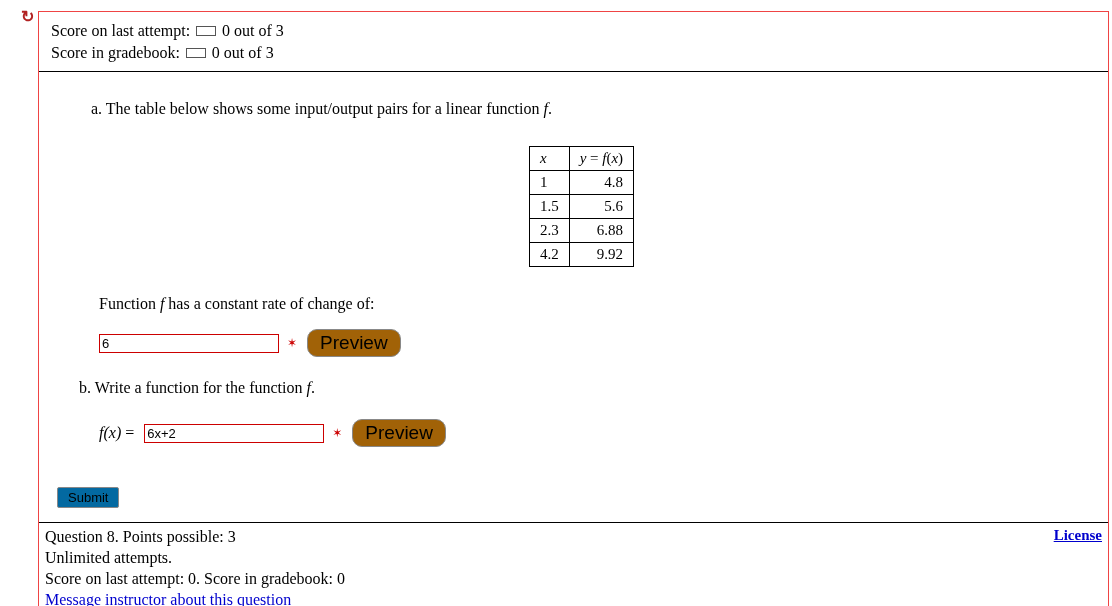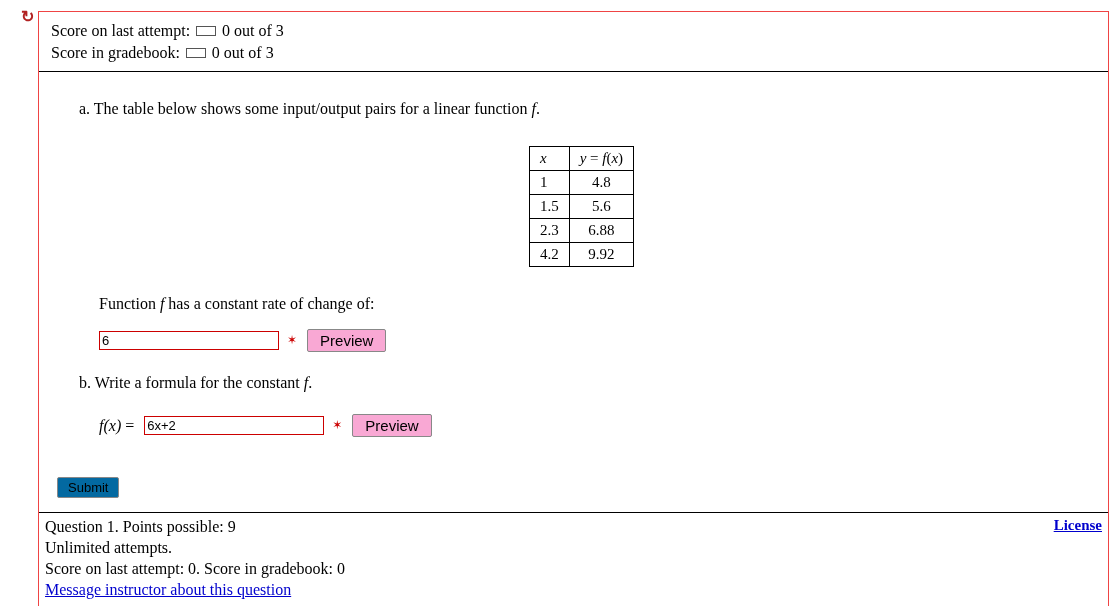--- a/index.html
+++ b/index.html
@@ -40,35 +40,35 @@
     border: 1px solid #555;
     background: #fff;
     vertical-align: baseline;
     margin: 0 2px;
   }
   .q-body {
     padding: 28px 20px 18px 36px;
   }
   .intro {
     margin-bottom: 28px;
-    margin-left: 4px;
+    margin-left: 16px;
   }
   .f-italic { font-style: italic; font-family: "Times New Roman", serif; }
   .data-table {
     border-collapse: collapse;
     margin: 0 auto 28px auto;
   }
   .data-table th, .data-table td {
     border: 1px solid #000;
     padding: 3px 10px;
     text-align: left;
     font-weight: normal;
     font-size: 15px;
   }
-  .data-table .yh { text-align: center; }
+  .data-table .yh { text-align: right; }
   .sub-prompt {
     margin-left: 24px;
     margin-bottom: 16px;
   }
   .answer-row {
     margin-left: 24px;
     margin-bottom: 22px;
     display: flex;
     align-items: center;
     gap: 6px;
@@ -82,25 +82,25 @@
     width: 180px;
     background: #fff;
   }
   .wrong-mark {
     color: #c00;
     font-size: 12px;
     padding: 0 4px 0 2px;
   }
   .preview-btn {
     font-family: Arial, sans-serif;
-    font-size: 15px;
+    font-size: 19px;
     padding: 2px 12px;
-    background: #f9a8d4;
+    background: #a16207;
     border: 1px solid #888;
-    border-radius: 2px;
+    border-radius: 10px;
     cursor: pointer;
   }
   .part-b {
     margin-left: 4px;
     margin-bottom: 22px;
   }
   .fx-eq {
     font-style: italic;
     font-family: "Times New Roman", serif;
     margin-right: 4px;
@@ -202,21 +202,21 @@
       </div>
 
       <div class="answer-row">
         <input type="text" class="ans-input" value="6" style="">
         <span class="wrong-mark">✶</span>
         <button class="preview-btn">Preview</button>
       </div>
 
       <div class="part-b">
         <span>b.</span>
-        <span>Write a formula for the constant </span><span class="f-italic">f</span><span>.</span>
+        <span>Write a function for the function </span><span class="f-italic">f</span><span>.</span>
       </div>
 
       <div class="answer-row">
         <span class="fx-eq">
           <span>f</span>(<span class="math-x">x</span>)<span style="font-style:normal"> = </span>
         </span>
         <input type="text" class="ans-input" value="6x+2" style="">
         <span class="wrong-mark">✶</span>
         <button class="preview-btn">Preview</button>
       </div>
@@ -224,21 +224,21 @@
     </div>
 
     <div class="submit-region">
       <button class="submit-btn">Submit</button>
     </div>
 
   </div>
 
   <div class="footer">
     <div class="footer-text">
-      <div>Question 1. Points possible: 9</div>
+      <div>Question 8. Points possible: 3</div>
       <div>Unlimited attempts.</div>
       <div>Score on last attempt: 0. Score in gradebook: 0</div>
       <div><a class="msg-link">Message instructor about this question</a></div>
     </div>
     <a class="license-link">License</a>
   </div>
 
 </div>
 
 </body></html>

